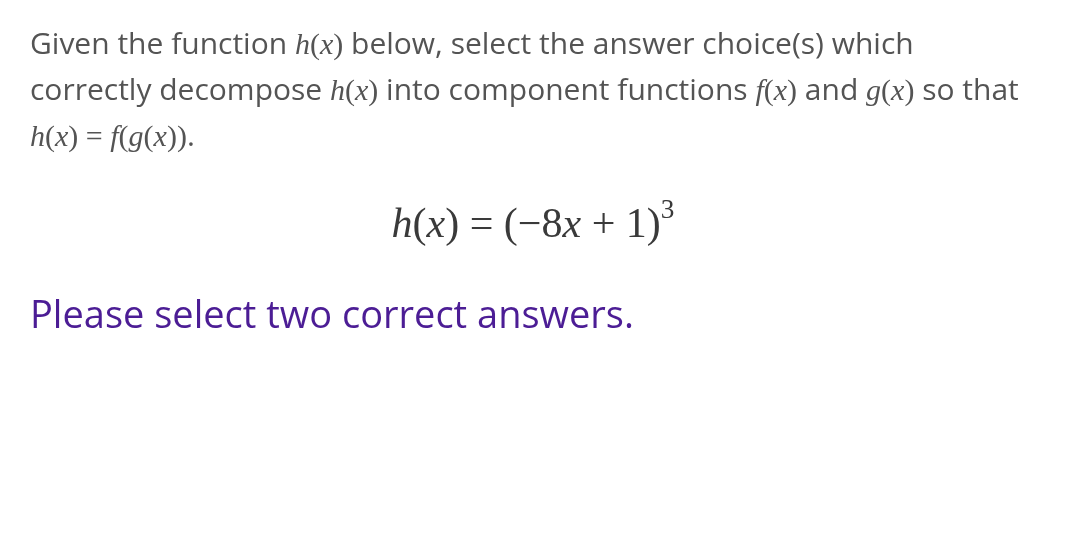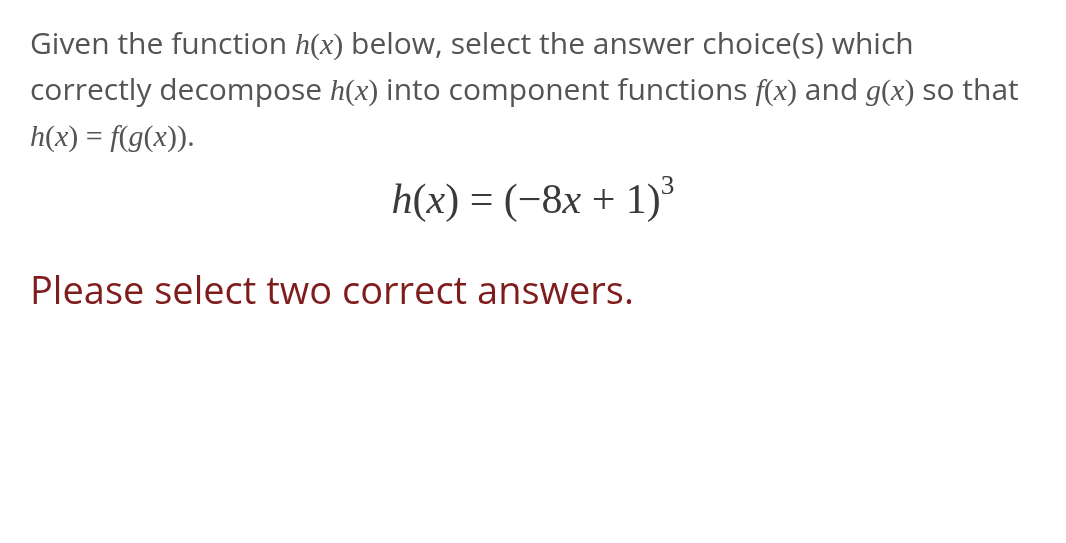--- a/index.html
+++ b/index.html
@@ -24,37 +24,37 @@
     .math-italic {
       font-family: 'Times New Roman', 'Cambria Math', serif;
       font-style: italic;
     }
     .math-roman {
       font-family: 'Times New Roman', 'Cambria Math', serif;
       font-style: normal;
     }
     .equation-block {
       text-align: center;
-      margin: 16px 0 40px 0;
+      margin: 40px 0 40px 0;
       font-family: 'Times New Roman', 'Cambria Math', serif;
       font-size: 42px;
       color: #3a3a3a;
     }
     .equation-block .math-italic {
       font-style: italic;
     }
     .superscript {
       font-size: 0.65em;
       vertical-align: super;
       position: relative;
       top: -0.15em;
     }
     .instruction-text {
       font-size: 38px;
-      color: #7f1d1d;
+      color: #4c1d95;
       font-weight: 400;
     }
   </style>
 </head>
 <body>
 
 <div class="question-text">
   <span>Given the function </span><span class="math-italic">h</span><span class="math-roman">(</span><span class="math-italic">x</span><span class="math-roman">)</span><span> below, select the answer choice(s) which correctly decompose </span><span class="math-italic">h</span><span class="math-roman">(</span><span class="math-italic">x</span><span class="math-roman">)</span><span> into component functions </span><span class="math-italic">f</span><span class="math-roman">(</span><span class="math-italic">x</span><span class="math-roman">)</span><span> and </span><span class="math-italic">g</span><span class="math-roman">(</span><span class="math-italic">x</span><span class="math-roman">)</span><span> so that </span><span class="math-italic">h</span><span class="math-roman">(</span><span class="math-italic">x</span><span class="math-roman">)</span><span class="math-roman"> = </span><span class="math-italic">f</span><span class="math-roman">(</span><span class="math-italic">g</span><span class="math-roman">(</span><span class="math-italic">x</span><span class="math-roman">)</span><span class="math-roman">)</span><span>.</span>
 </div>
 

